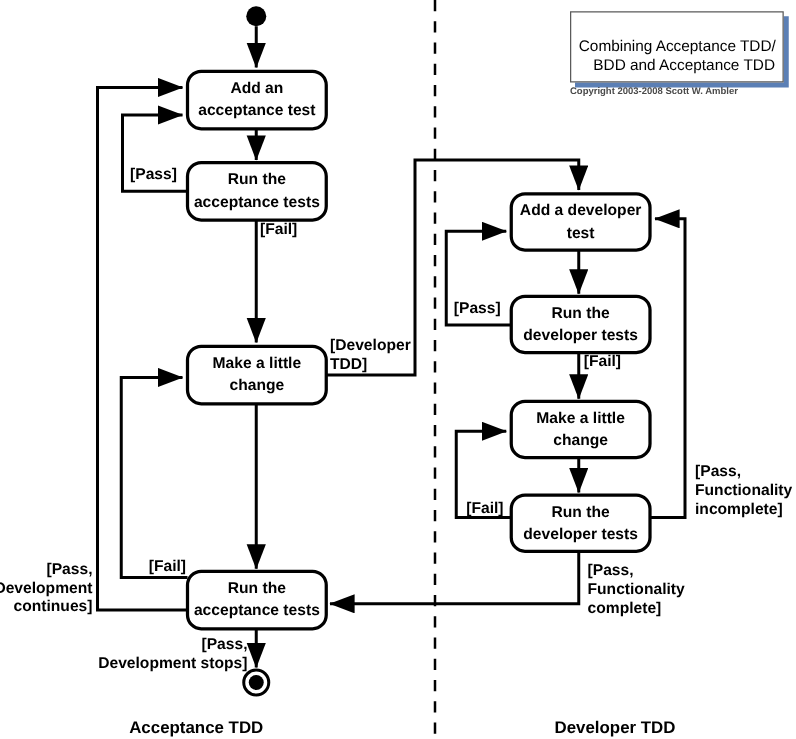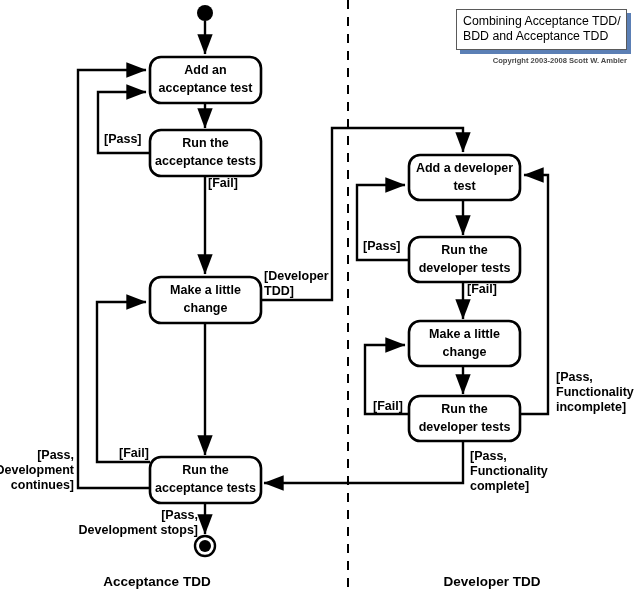--- a/index.html
+++ b/index.html
@@ -77,36 +77,36 @@
   
   #title-card {
     position: absolute;
     left: 456px;
     top: 9px;
     width: 171px;
     box-sizing: border-box;
     background: #ffffff;
     border: 1px solid #5a5a5a;
     box-shadow: 4px 4px 0 0 #5b7fb5;
-    padding: 4px 6px 5px 6px;
-    text-align: left;
+    padding: 20px 6px 5px 6px;
+    text-align: right;
   }
   #title-card .title-line {
     font-family: "Liberation Sans", sans-serif;
     font-size: 12.3px;
     color: #000000;
     line-height: 15px;
     white-space: nowrap;
   }
   #copyright {
     position: absolute;
     left: 456px;
-    top: 56px;
+    top: 68px;
     width: 171px;
-    text-align: right;
+    text-align: left;
     font-family: "Liberation Sans", sans-serif;
     font-size: 7.6px;
     font-weight: bold;
     color: #4a4a4a;
     white-space: nowrap;
   }
 </style>
 </head>
 <body>
 

